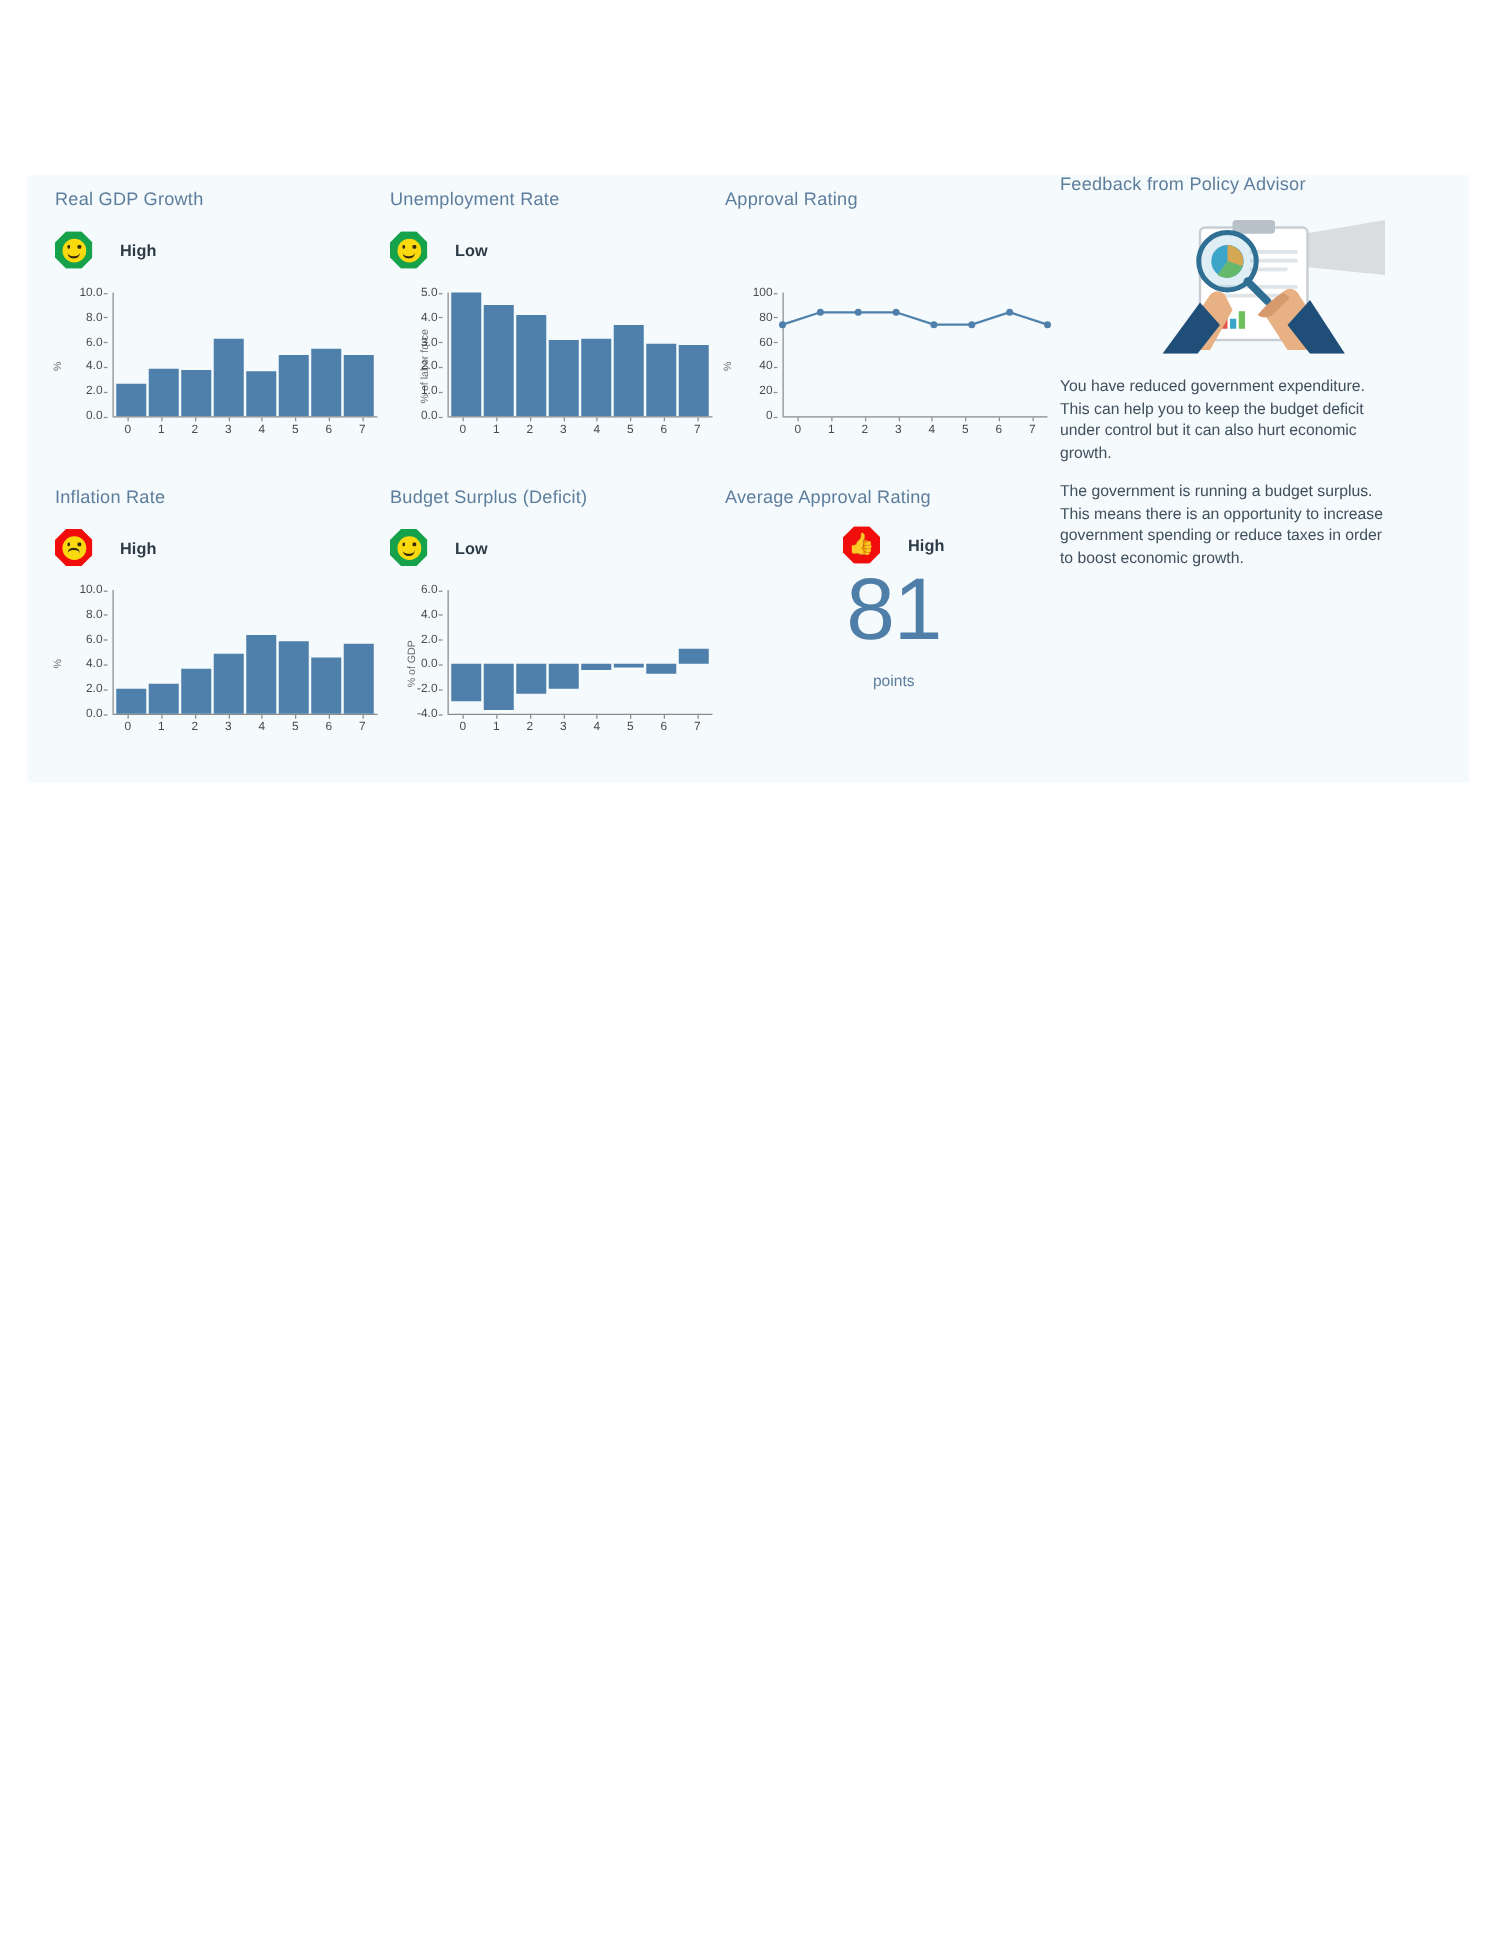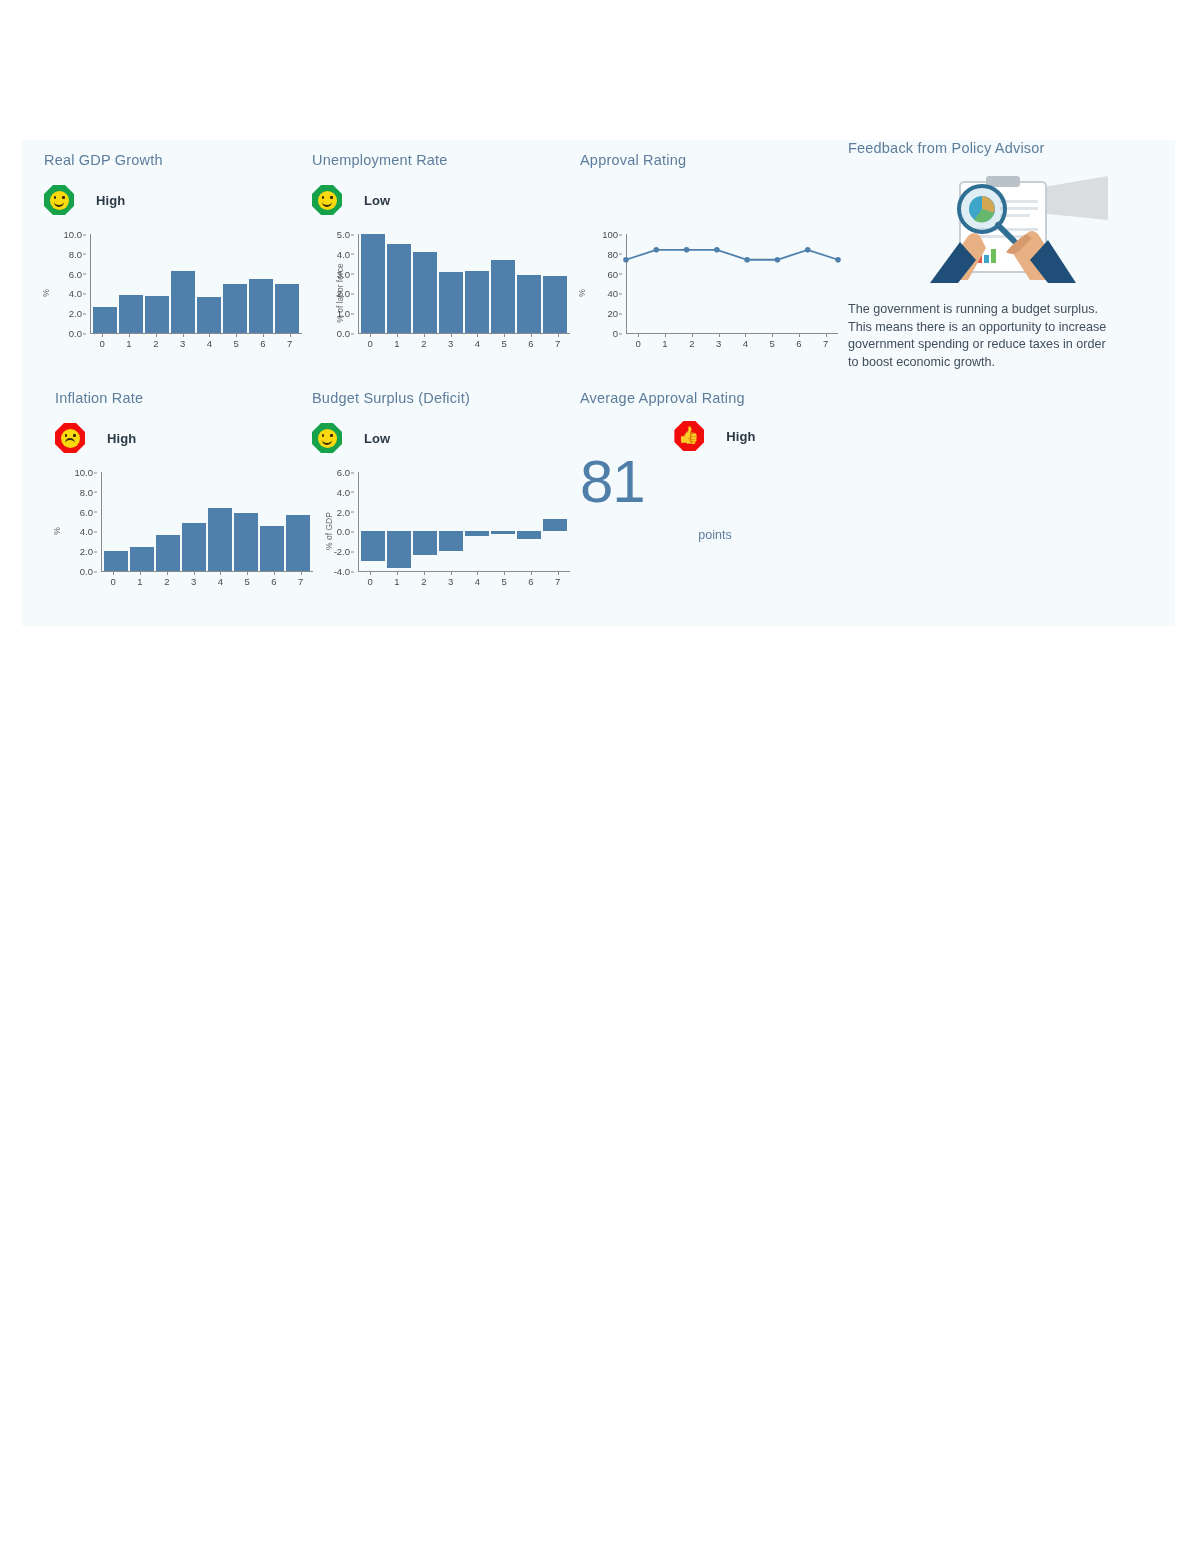--- a/index.html
+++ b/index.html
@@ -57,21 +57,21 @@
   .xtick{width:11.5%;text-align:center;position:relative;}
   .xtick i{position:absolute;left:50%;top:-4px;width:1px;height:3px;background:#8b8b8b;font-style:normal;}
 
   
   .dbars{position:absolute;display:flex;align-items:stretch;justify-content:space-between;}
   .dcol{width:11.8%;position:relative;}
   .dbar{position:absolute;left:0;right:0;background:#4e80ab;}
 
   
   .bignum{
-    font-size:60px;color:#4f7fa8;text-align:left;line-height:1;letter-spacing:-1px;
+    font-size:70px;color:#4f7fa8;text-align:center;line-height:1;letter-spacing:-1px;
   }
   .bigunit{text-align:center;font-size:12.5px;color:#5d7d9c;margin-top:16px;}
 
   
   .feedback p{
     margin:0 0 14px 0;color:#3f4f5c;font-size:12.6px;line-height:17.5px;
   }
   .illus{width:200px;height:115px;margin:12px auto 18px 60px;}
 </style>
 </head>
@@ -273,25 +273,26 @@
           <path d="M22 115 L52 74 L68 92 L50 115 Z" fill="#1f4e79"></path>
 
           <path d="M160 112 L130 66 Q124 60 118 66 L104 84 L122 112 Z" fill="#e8b183"></path>
           <path d="M168 115 L140 72 L122 92 L140 115 Z" fill="#1f4e79"></path>
 
           <path d="M118 66 Q106 74 98 84 Q104 88 110 84 Q118 76 124 70 Z" fill="#d79a6d"></path>
         </svg>
       </div>
 
       <div class="feedback">
+        <p>You have reduced government expenditure. This can help you to keep the budget deficit under control but it can also hurt economic growth.</p>
         <p>The government is running a budget surplus. This means there is an opportunity to increase government spending or reduce taxes in order to boost economic growth.</p>
       </div>
     </div>
 
-    <div class="card" style="left:33px;top:250px;width:270px;">
+    <div class="card" style="left:22px;top:250px;width:270px;">
       <div class="card-title">Inflation Rate</div>
       <div class="status-row">
         <div class="badge red">
           <div class="face">
               <div class="mouth frown"></div>
             </div>
         </div>
         <div class="status-label">High</div>
       </div>
       <div class="plot" id="plot-inflation" style="margin-top:14px;height:125px;">

